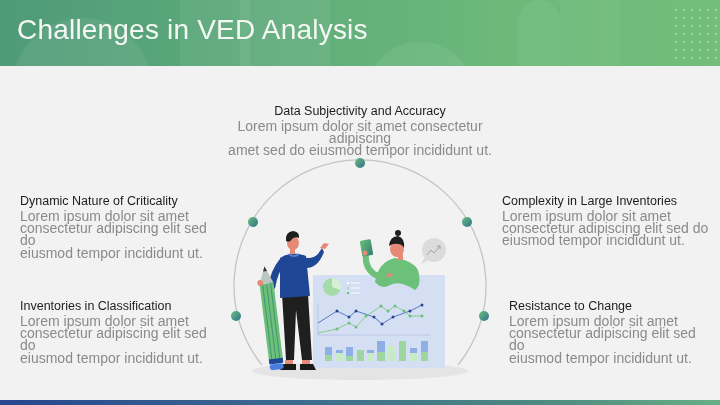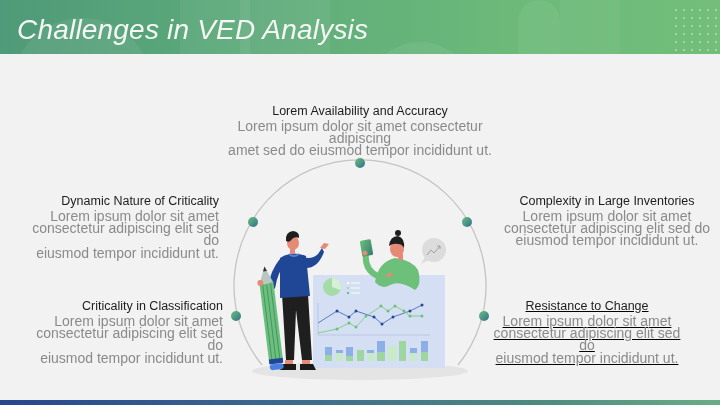--- a/index.html
+++ b/index.html
@@ -1,23 +1,22 @@
 <!DOCTYPE html>
 <html><head>
 <meta charset="utf-8">
 <style>
   * { margin: 0; padding: 0; box-sizing: border-box; }
   html, body { width: 720px; height: 405px; overflow: hidden; background: #f2f2f2; }
   body { position: relative; font-family: "Liberation Sans", "DejaVu Sans", sans-serif; }
 
   .header {
-    position: absolute; left: 0; top: 0; width: 720px; height: 54px;
+    position: absolute; left: 0; top: 0; width: 720px; height: 66px;
     background: linear-gradient(90deg, #4f9a78 0%, #5eab7b 35%, #6cb97a 70%, #72be7a 100%);
     overflow: hidden;
-    font-style: italic;
   }
   .header .deco { position: absolute; background: rgba(255,255,255,0.07); }
   .header .deco.c1 { left: 12px; top: 18px; width: 140px; height: 140px; border-radius: 50%; }
   .header .deco.c2 { left: 180px; top: 0; width: 70px; height: 66px; background: rgba(255,255,255,0.05); }
   .header .deco.c3 { left: 240px; top: 0; width: 90px; height: 66px; background: rgba(255,255,255,0.06); }
   .header .deco.c4 { left: 365px; top: 42px; width: 110px; height: 110px; border-radius: 50%; background: rgba(255,255,255,0.07); }
   .header .deco.c5 { left: 518px; top: 0; width: 42px; height: 80px; border-radius: 21px; background: rgba(255,255,255,0.06); }
   .header .deco.c6 { left: 560px; top: 0; width: 60px; height: 66px; background: rgba(255,255,255,0.04); }
   .header .dots {
     position: absolute; left: 672px; top: 6px; width: 48px; height: 58px;
@@ -30,23 +29,23 @@
   }
 
   .footer-bar {
     position: absolute; left: 0; bottom: 0; width: 720px; height: 5px;
     background: linear-gradient(90deg, #27468e 0%, #3c6a8f 40%, #4d8a80 75%, #69ad86 100%);
   }
 
   .block { position: absolute; }
   .block h3 { font-size: 12.5px; font-weight: normal; color: #1d1d1d; white-space: nowrap; margin-bottom: 2px; }
   .block p { font-size: 14px; line-height: 12.2px; color: #8a8a8a; }
-  .right-align { text-align: right; }
+  .right-align { text-align: left; }
   .center-align { text-align: center; }
-  .left-align { text-align: center; }
+  .left-align { text-align: left; }
 
   .arc-svg { position: absolute; left: 0; top: 0; }
 </style>
 </head>
 <body>
 
 <div class="header">
   <div class="deco c1"></div>
   <div class="deco c2"></div>
   <div class="deco c3"></div>
@@ -187,55 +186,55 @@
     <line x1="275" y1="284" x2="275" y2="362" stroke="#3c8a6f" stroke-width="0.8"></line>
     <path d="M264 283 L271 266 L278 283 Z" fill="#b8c8c0"></path>
     <path d="M269 271 L271 266 L273 271 Z" fill="#333"></path>
     <rect x="264" y="359" width="14" height="5" fill="#1f4795"></rect>
     <rect x="264" y="364" width="14" height="6" rx="3" fill="#4a7fe0"></rect>
     <circle cx="265" cy="282" r="3" fill="#e48a76"></circle>
   </g>
 </svg>
 
 <div class="block center-align" style="left:220px; top:104px; width:280px;">
-  <h3>Lorem Availability and Accuracy</h3>
+  <h3>Data Subjectivity and Accuracy</h3>
   <p>
     <span>Lorem ipsum dolor sit amet consectetur adipiscing</span><br>
     <span>amet sed do eiusmod tempor incididunt ut.</span>
   </p>
 </div>
 
 <div class="block right-align" style="left:20px; top:194px; width:199px;">
   <h3>Dynamic Nature of Criticality</h3>
   <p>
     <span>Lorem ipsum dolor sit amet</span><br>
     <span>consectetur adipiscing elit sed do</span><br>
     <span>eiusmod tempor incididunt ut.</span>
   </p>
 </div>
 
 <div class="block right-align" style="left:20px; top:299px; width:203px;">
-  <h3>Criticality in Classification</h3>
+  <h3>Inventories in Classification</h3>
   <p>
     <span>Lorem ipsum dolor sit amet</span><br>
     <span>consectetur adipiscing elit sed do</span><br>
     <span>eiusmod tempor incididunt ut.</span>
   </p>
 </div>
 
 <div class="block left-align" style="left:502px; top:194px; width:210px;">
   <h3>Complexity in Large Inventories</h3>
   <p>
     <span>Lorem ipsum dolor sit amet</span><br>
     <span>consectetur adipiscing elit sed do</span><br>
     <span>eiusmod tempor incididunt ut.</span>
   </p>
 </div>
 
-<div class="block left-align" style="left:487px; top:299px; width:200px;text-decoration:underline;">
+<div class="block left-align" style="left:509px; top:299px; width:200px;">
   <h3>Resistance to Change</h3>
   <p>
     <span>Lorem ipsum dolor sit amet</span><br>
     <span>consectetur adipiscing elit sed do</span><br>
     <span>eiusmod tempor incididunt ut.</span>
   </p>
 </div>
 
 <div class="footer-bar"></div>
 

